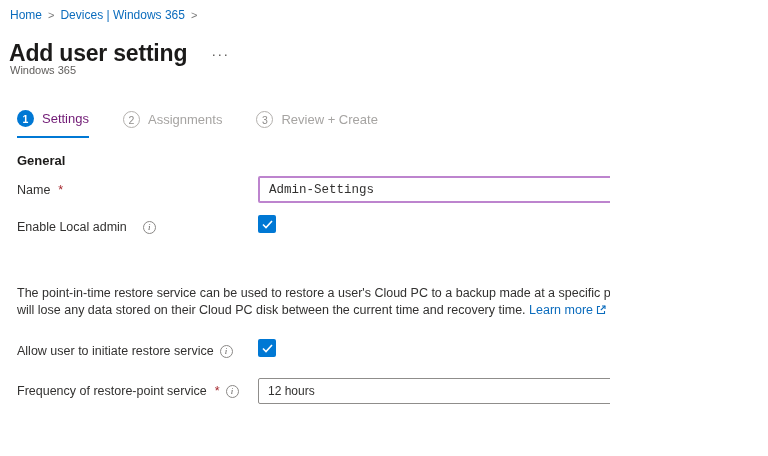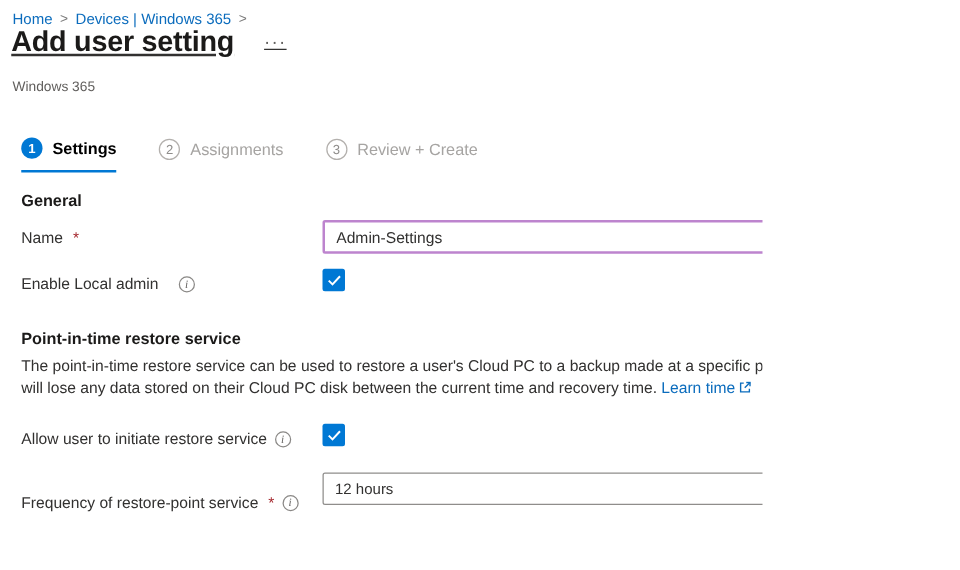--- a/index.html
+++ b/index.html
@@ -6,49 +6,49 @@
   html,body { background:#fff; }
   .page {
     position:relative; width:610px; height:456px; background:#ffffff;
     font-family:"Liberation Sans", sans-serif; color:#323130; overflow:hidden;
   }
   
   .breadcrumb { position:absolute; left:10px; top:8px; font-size:12px; display:flex; gap:6px; align-items:center; }
   .crumb { color:#0b6cbd; cursor:pointer; text-decoration:none; }
   .crumb-sep { color:#7a7a7a; font-size:11px; }
   
-  .title-row { position:absolute; left:9px; top:20px; display:flex; align-items:center; gap:22px;text-decoration:underline; }
+  .title-row { position:absolute; left:9px; top:40px; display:flex; align-items:center; gap:22px; }
   .page-title { font-size:23px; font-weight:700; color:#1b1a19; letter-spacing:-0.2px; }
   .more-btn { color:#605e5c; font-size:15px; letter-spacing:1px; cursor:pointer; line-height:10px; padding:4px 2px; }
   .subtitle { position:absolute; left:10px; top:64px; font-size:11px; color:#605e5c; }
   
   .steps { position:absolute; left:17px; top:110px; display:flex; gap:34px; font-size:13px; }
   .step { display:flex; align-items:center; gap:8px; padding-bottom:9px; cursor:pointer; }
   .step.active { border-bottom:2px solid #0078d4; }
   .step-circle {
     width:17px; height:17px; border-radius:50%; font-size:10.5px;
     display:flex; align-items:center; justify-content:center; flex:0 0 auto;
   }
   .step.active .step-circle { background:#0078d4; color:#fff; font-weight:700; }
   .step.inactive .step-circle { background:#fff; color:#8f8d8b; border:1px solid #b3b0ad; }
-  .step.active .step-label { color:#000000; font-weight:700; }
+  .step.active .step-label { color:#701a75; font-weight:400; }
   .step.inactive .step-label { color:#a6a4a2; }
   
   .section-heading { position:absolute; left:17px; font-size:13px; font-weight:700; color:#1b1a19; }
   .field-label { position:absolute; left:17px; font-size:12.5px; color:#323130; display:flex; align-items:center; gap:6px; }
   .required { color:#a4262c; margin-left:2px; }
   .info-icon {
     width:13px; height:13px; border:1px solid #8a8886; border-radius:50%;
     color:#605e5c; font-size:9px; line-height:11px; text-align:center;
     font-family:"Liberation Serif", serif; font-style:italic; cursor:pointer; display:inline-block;
   }
   .name-input {
     position:absolute; left:258px; top:176px; width:436px; height:27px;
     border:2px solid #bd84ce; border-radius:2px; background:#fff;
-    font-family:Liberation Sans, sans-serif; font-size:12.5px; color:#323130;
+    font-family:Liberation Mono, monospace; font-size:12.5px; color:#323130;
     padding:0 26px 0 9px; outline:none;
   }
   .valid-check { position:absolute; left:672px; top:181px; color:#77c06f; font-size:14px; font-weight:700; pointer-events:none; }
   .checkbox {
     position:absolute; left:258px; width:18px; height:18px; background:#0078d4;
     border-radius:2px; display:flex; align-items:center; justify-content:center; cursor:pointer;
   }
   .checkbox svg { display:block; }
   .description { position:absolute; left:17px; top:285px; width:702px; font-size:12.5px; line-height:16.5px; color:#323130; }
   .learn-more { color:#0b6cbd; text-decoration:none; cursor:pointer; }
@@ -105,42 +105,41 @@
   <div class="field-label" style="top:220px;gap:16px;">
     <span>Enable Local admin</span>
     <span class="info-icon">i</span>
   </div>
   <div class="checkbox" style="top:215px;">
     <svg width="11" height="9" viewBox="0 0 11 9">
         <path d="M1 4.5 L4 7.5 L10 1" fill="none" stroke="#ffffff" stroke-width="1.6"></path>
       </svg>
   </div>
 
-  <h3 class="section-heading" style="top:263px;">Point-in-time restore service</h3>
 
   <p class="description">
     <span>The point-in-time restore service can be used to restore a user's Cloud PC to a backup made at a specific point in time.Users will lose any data stored on their Cloud PC disk between the current time and recovery time.</span>
-    <a class="learn-more"><span>Learn time</span><span class="ext-icon"><svg width="10" height="10" viewBox="0 0 10 10">
+    <a class="learn-more"><span>Learn more</span><span class="ext-icon"><svg width="10" height="10" viewBox="0 0 10 10">
             <path d="M4 1.5 H1.5 V8.5 H8.5 V6" fill="none" stroke="#0b6cbd" stroke-width="1.1"></path>
             <path d="M6 1 H9 V4" fill="none" stroke="#0b6cbd" stroke-width="1.1"></path>
             <path d="M9 1 L4.8 5.2" fill="none" stroke="#0b6cbd" stroke-width="1.1"></path>
           </svg></span></a>
   </p>
 
   <div class="field-label" style="top:344px;">
     <span>Allow user to initiate restore service</span>
     <span class="info-icon">i</span>
   </div>
   <div class="checkbox" style="top:339px;">
     <svg width="11" height="9" viewBox="0 0 11 9">
         <path d="M1 4.5 L4 7.5 L10 1" fill="none" stroke="#ffffff" stroke-width="1.6"></path>
       </svg>
   </div>
 
-  <div class="field-label" style="top:384px;margin-top:11px;">
+  <div class="field-label" style="top:384px;">
     <span>Frequency of restore-point service</span>
       <span class="required">*</span>
     <span class="info-icon">i</span>
   </div>
   <div class="dropdown">
     <span>12 hours</span>
     <span><svg width="12" height="8" viewBox="0 0 12 8">
           <path d="M1 1.5 L6 6.5 L11 1.5" fill="none" stroke="#605e5c" stroke-width="1.3"></path>
         </svg></span>
   </div>

